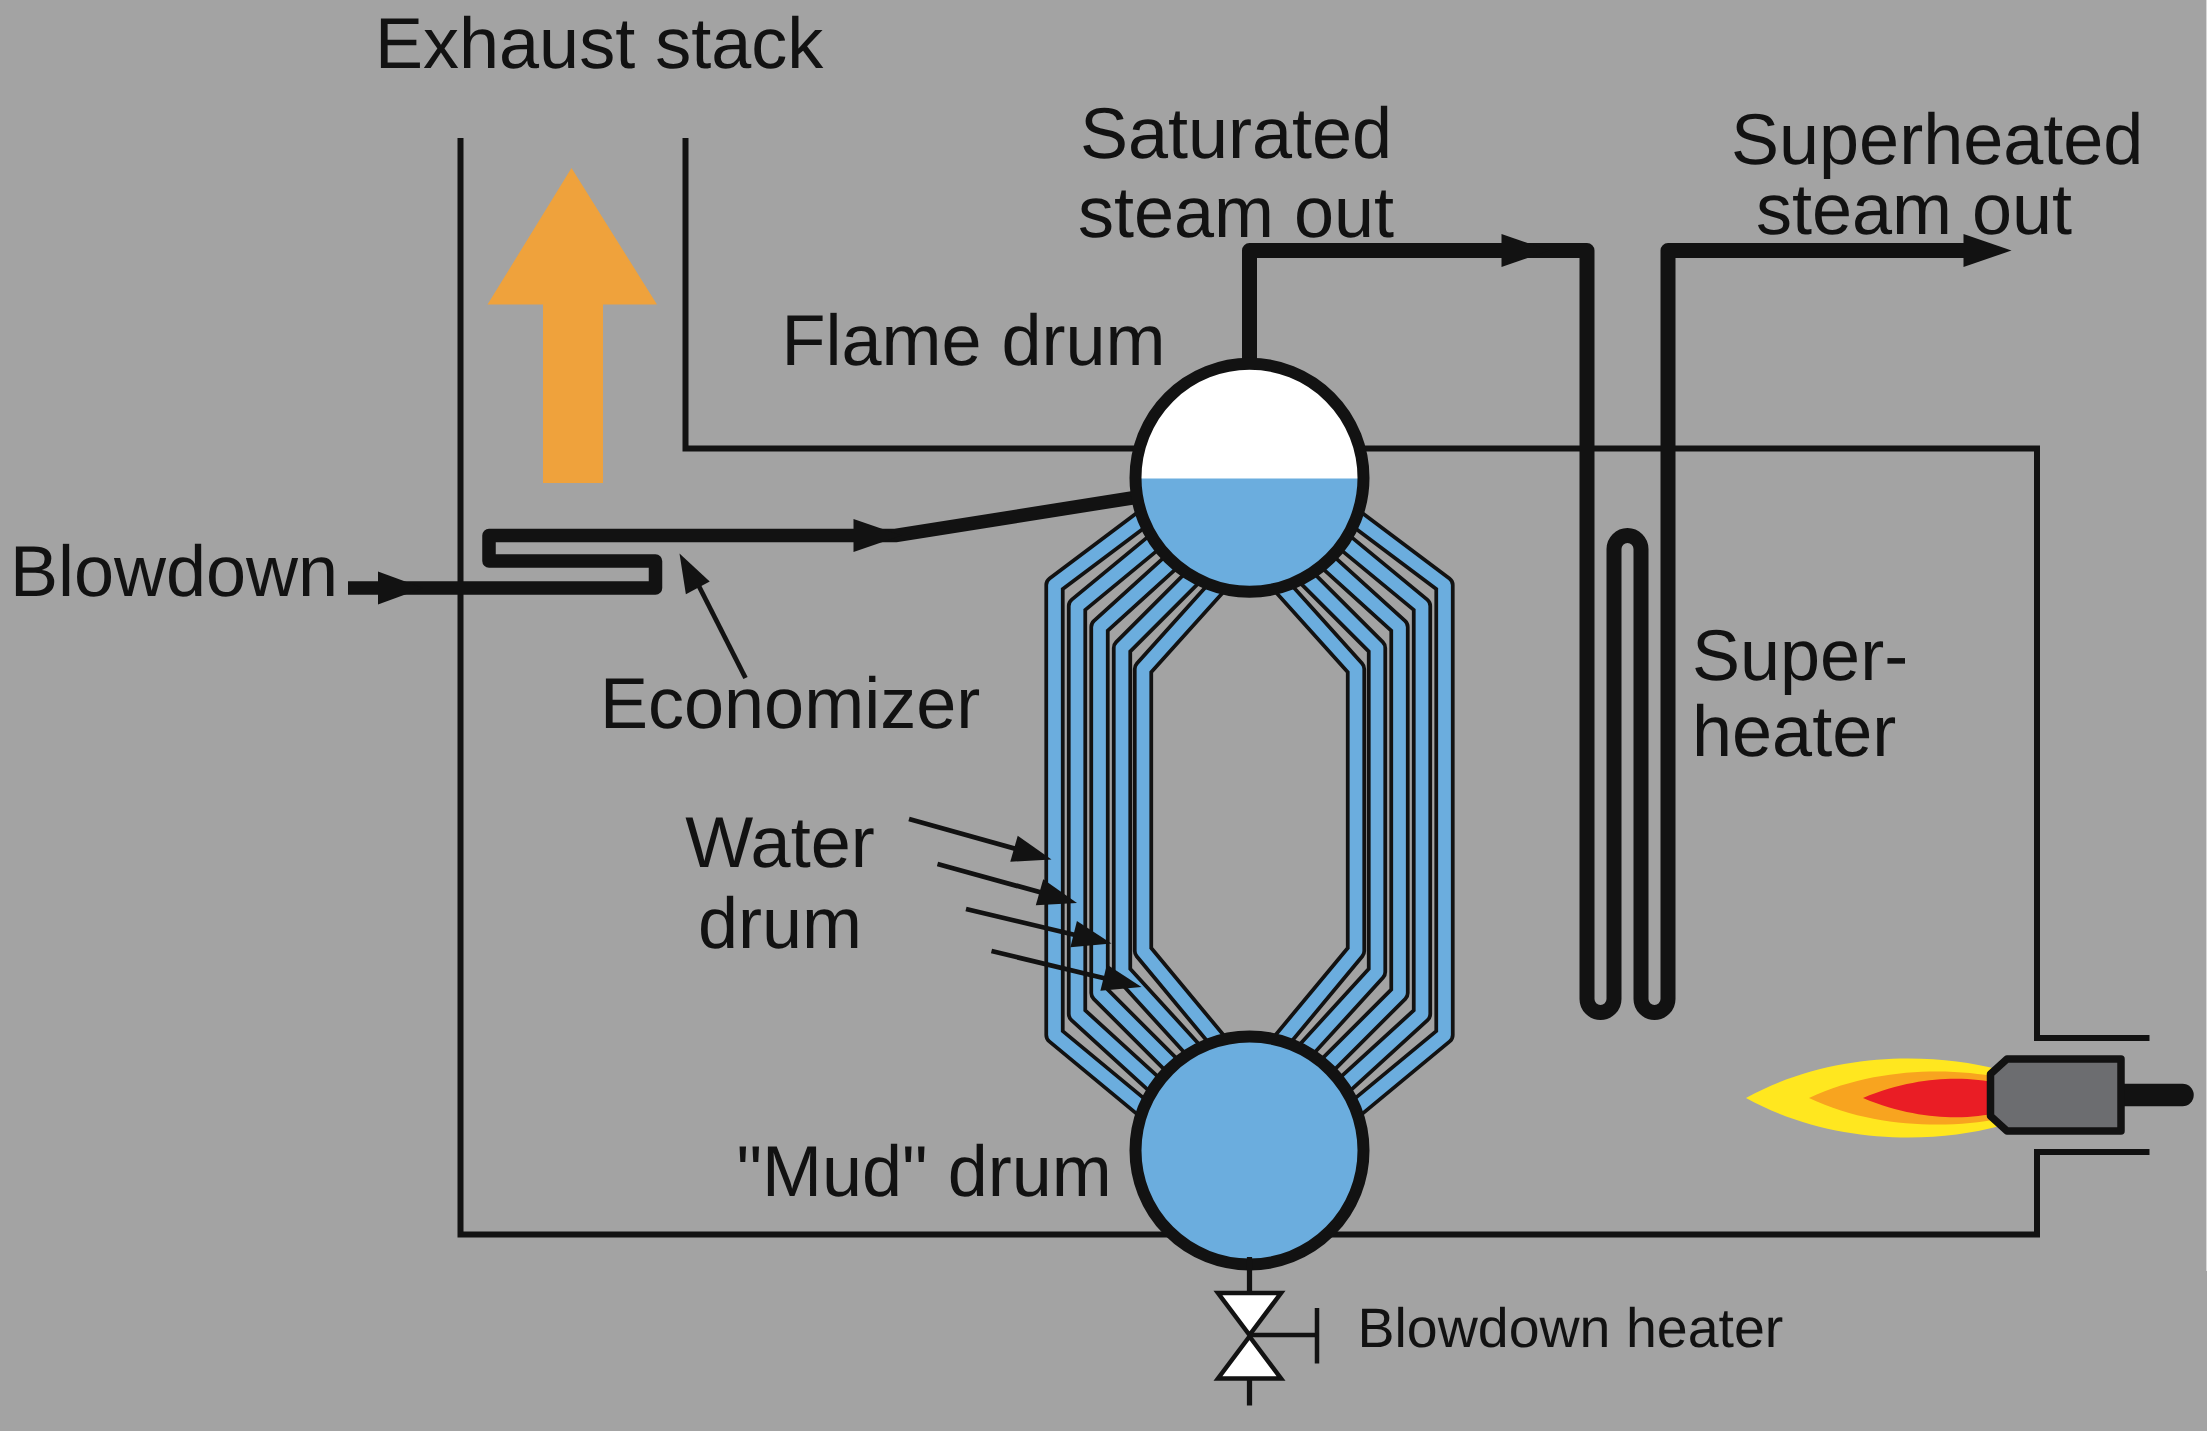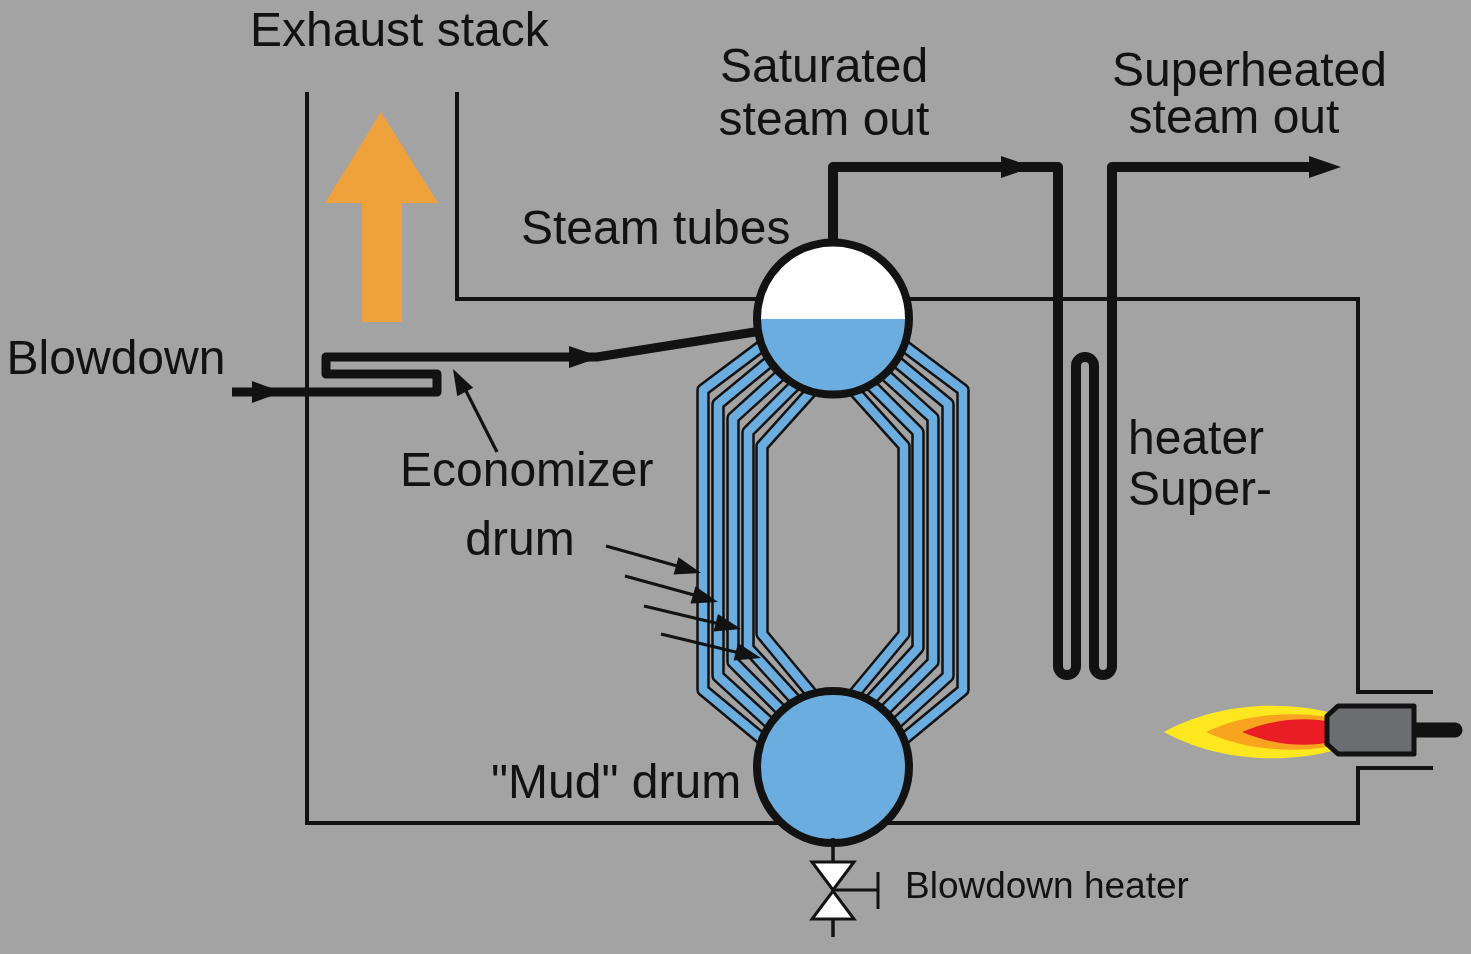--- a/index.html
+++ b/index.html
@@ -10,26 +10,26 @@
     overflow:hidden;
     font-family:Liberation Sans, sans-serif;
   }
   .stage svg{position:absolute;left:0;top:0;}
   .lbl{
     position:absolute;
     color:#121212;
     font-size:48px;
     line-height:1.1;
   }
-  .lbl.center{text-align:center;}
+  .lbl.center{text-align:center;margin-top:24px;}
   #lbl-exhaust{left:250px;top:4px;}
   #lbl-feedwater{left:4px;top:330px;width:224px;line-height:55px;}
   #lbl-steamdrum{left:521px;top:202px;}
   #lbl-saturated{left:712px;top:39px;width:224px;line-height:53px;}
-  #lbl-superheated{left:1112px;top:46px;width:244px;line-height:47px;}
+  #lbl-superheated{left:1154px;top:46px;width:244px;line-height:47px;}
   #lbl-economizer{left:400px;top:444px;}
   #lbl-watertubes{left:440px;top:512px;width:160px;line-height:54px;}
   #lbl-superheater{left:1128px;top:412px;line-height:51px;}
   #lbl-flame{left:1157px;top:636px;}
   #lbl-muddrum{left:491px;top:756px;}
   #lbl-blowdown{left:905px;top:866px;font-size:37px;}
 </style>
 </head>
 <body>
 
@@ -126,41 +126,42 @@
       <polygon fill="#6c6d70" stroke="#121212" stroke-width="5" stroke-linejoin="round" points="1338,706 1414,706 1414,754 1338,754 1327,744 1327,716"></polygon>
     </g>
   </svg>
 
   <div class="lbl" id="lbl-exhaust">Exhaust stack</div>
 
   <div class="lbl center" id="lbl-feedwater">
     <div>Blowdown</div>
   </div>
 
-  <div class="lbl" id="lbl-steamdrum">Steam tubes</div>
+  <div class="lbl" id="lbl-steamdrum">Flame drum</div>
 
   <div class="lbl center" id="lbl-saturated">
     <div>Saturated</div>
     <div>steam out</div>
   </div>
 
   <div class="lbl center" id="lbl-superheated">
     <div>Superheated</div>
     <div>steam out</div>
   </div>
 
   <div class="lbl" id="lbl-economizer">Economizer</div>
 
   <div class="lbl center" id="lbl-watertubes">
+    <div>Water</div>
     <div>drum</div>
   </div>
 
   <div class="lbl" id="lbl-superheater">
+    <div>Super-</div>
     <div>heater</div>
-    <div>Super-</div>
   </div>
 
 
   <div class="lbl" id="lbl-muddrum">"Mud" drum</div>
 
   <div class="lbl" id="lbl-blowdown">Blowdown heater</div>
 
 </div>
 
 </body></html>

